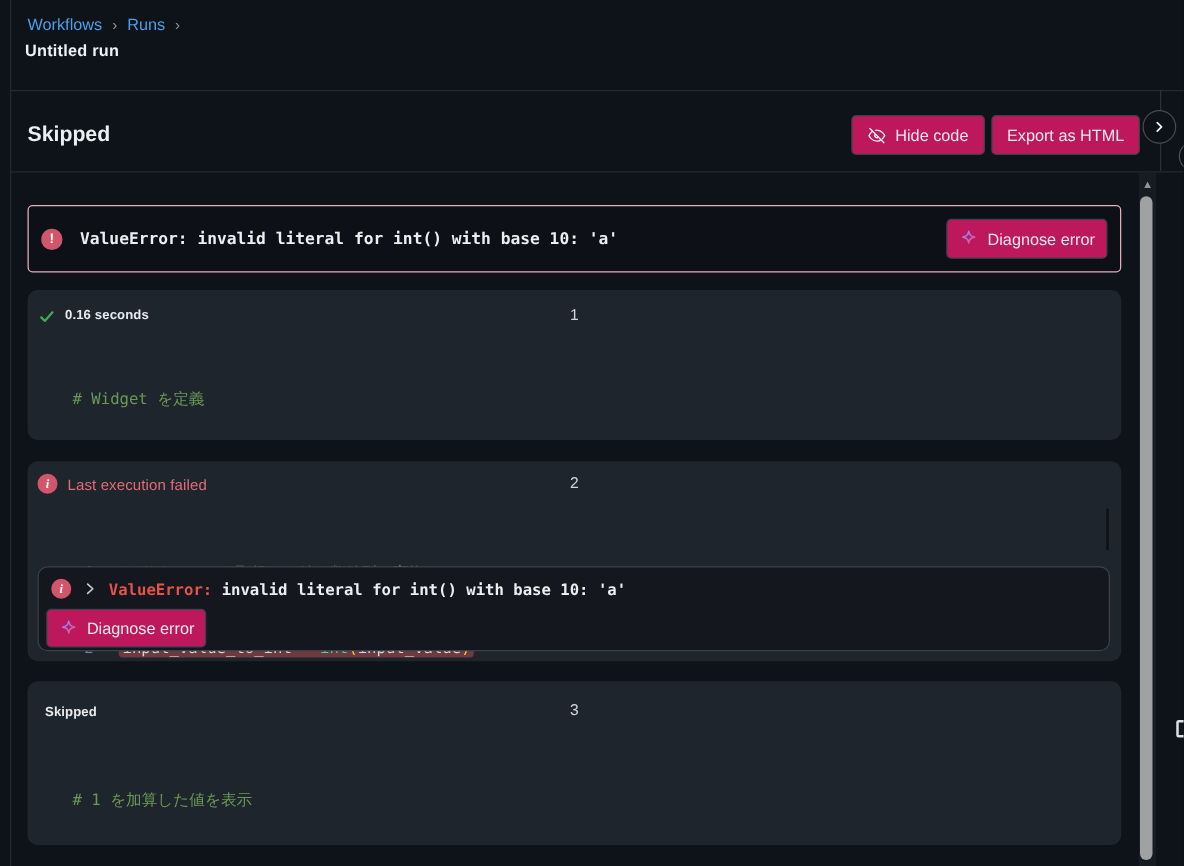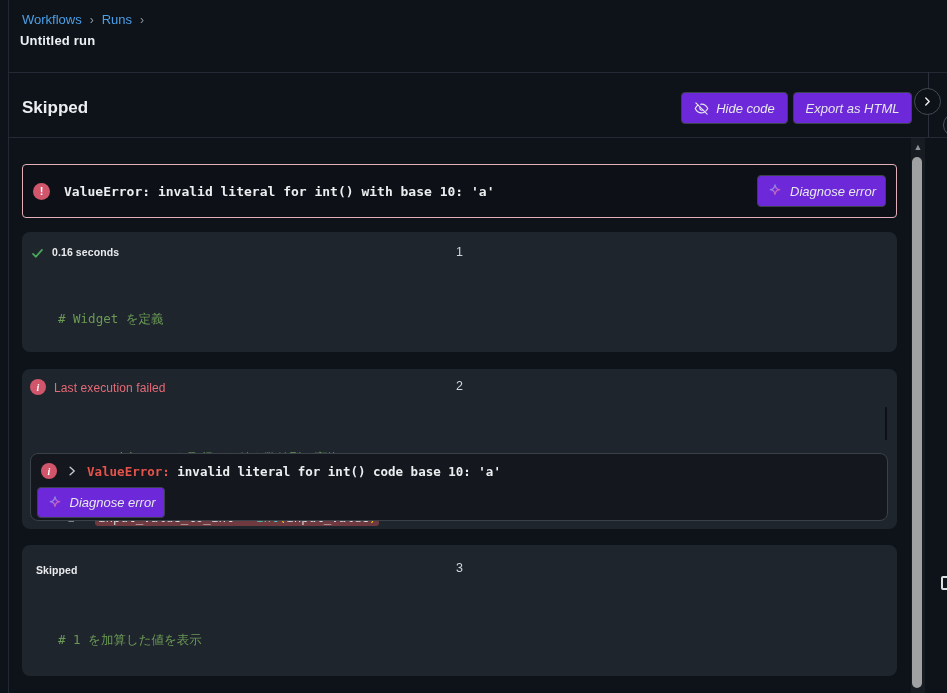--- a/index.html
+++ b/index.html
@@ -17,22 +17,22 @@
   .crumb-sep { color:#8B949E; font-size:12px; }
   .page-title { left:20px; top:33px; font-size:13px; font-weight:700; color:#EDF1F5; letter-spacing:.2px; }
 
   .edge-left { left:8px; top:0; width:1px; height:693px; background:#222932; }
   .hline { left:8px; right:0; height:1px; background:#232A33; }
 
   
   .output-title { left:22px; top:98px; font-size:17px; font-weight:700; color:#ECEFF2; }
   .btn {
     display:inline-flex; align-items:center; justify-content:center; gap:7px;
-    background:#6d28d9; border:1px solid #3A424B; border-radius:4px;
-    color:#E6E9EC; font-size:13px; cursor:pointer; white-space:nowrap;font-style:italic;
+    background:#be185d; border:1px solid #3A424B; border-radius:4px;
+    color:#E6E9EC; font-size:13px; cursor:pointer; white-space:nowrap;
   }
   .btn-hide   { left:681px; top:92px; width:107px; height:32px; }
   .btn-export { left:793px; top:92px; width:119px; height:32px; }
   .circle-btn {
     left:914px; top:88px; width:27px; height:27px; border-radius:50%;
     background:#0D1218; border:1px solid #434B54; display:flex;
     align-items:center; justify-content:center; cursor:pointer; z-index:3;
   }
   .circle-partial {
     left:943px; top:113px; width:24px; height:24px; border-radius:50%;
@@ -209,21 +209,21 @@
     <div class="abs mini-scroll"></div>
 
     <div class="errbox">
       <div class="errbox-row">
         <span class="err-circle small">i</span>
         <span>
           <svg width="12" height="12" viewBox="0 0 16 16" fill="none" stroke="#C6CBD1" stroke-width="1.8" stroke-linecap="round" stroke-linejoin="round">
               <path d="M5.5 3l5.5 5-5.5 5"></path>
             </svg>
         </span>
-        <span class="errbox-msg"><span class="pre">ValueError:</span><span class="rest"> invalid literal for int() code base 10: 'a'</span></span>
+        <span class="errbox-msg"><span class="pre">ValueError:</span><span class="rest"> invalid literal for int() with base 10: 'a'</span></span>
       </div>
       <button class="btn btn-diag2">
         <span>
           <svg width="16" height="16" viewBox="0 0 24 24" fill="none">
             <defs>
                 <linearGradient id="g2" x1="0" y1="0" x2="1" y2="1">
               <stop offset="0" stop-color="#6FA8F8"></stop>
                   <stop offset="0.5" stop-color="#B06BD6"></stop>
                   <stop offset="1" stop-color="#E8557A"></stop>
             </linearGradient>

